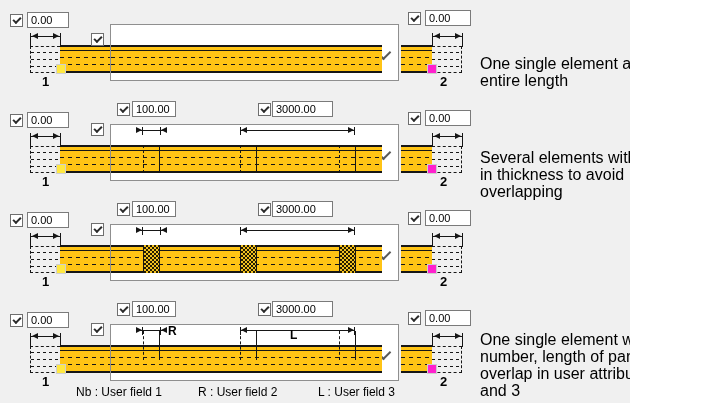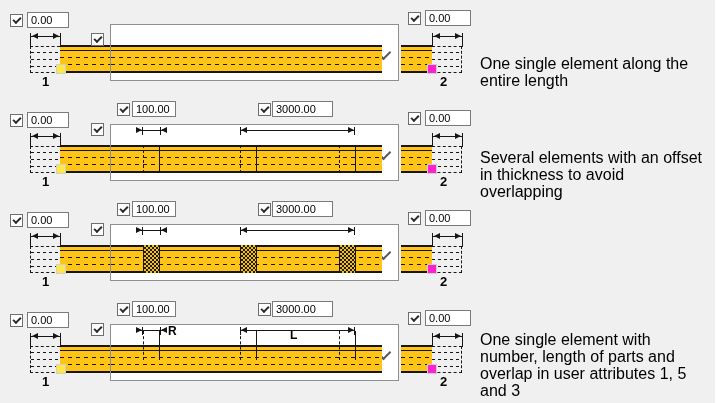--- a/index.html
+++ b/index.html
@@ -1,16 +1,16 @@
 <!DOCTYPE html>
 <html><head>
 <meta charset="utf-8">
 <style>
   html,body{margin:0;padding:0;}
-  .screen{position:relative;width:715px;height:403px;background:#f0f0f0;
+  .screen{position:relative;width:630px;height:403px;background:#f0f0f0;
           font-family:"Liberation Sans",sans-serif;color:#000;overflow:hidden;text-decoration:underline;}
   .row{position:absolute;left:0;width:718px;height:100px;}
 
   
   .cb{position:absolute;width:13px;height:13px;background:#fff;border:1px solid #6e6e6e;
       box-sizing:border-box;z-index:4;}
   .cb::after{content:"";position:absolute;left:2px;top:2px;width:6px;height:3px;
       border-left:2px solid #2b2b2b;border-bottom:2px solid #2b2b2b;transform:rotate(-45deg);}
 
   
@@ -285,14 +285,19 @@
       </span>
     <span class="cb" style="left:408px;top:12px"></span>
     <input class="field" style="left: 425px; top: 10px; width: 46px;" value="0.00">
     <span class="handle start"></span>
     <span class="handle end"></span>
     <b class="pt" style="left:42px;top:74px">1</b>
     <b class="pt" style="left:440px;top:74px">2</b>
     <div class="caption" style="top:31px">One single element with number, length of parts and overlap in user attributes 1, 5 and 3</div>
   </div>
 
+  <div class="footer">
+    <span style="left:76px">Nb : User field 1</span>
+    <span style="left:198px">R : User field 2</span>
+    <span style="left:318px">L : User field 3</span>
+  </div>
 
 </div>
 
 </body></html>

